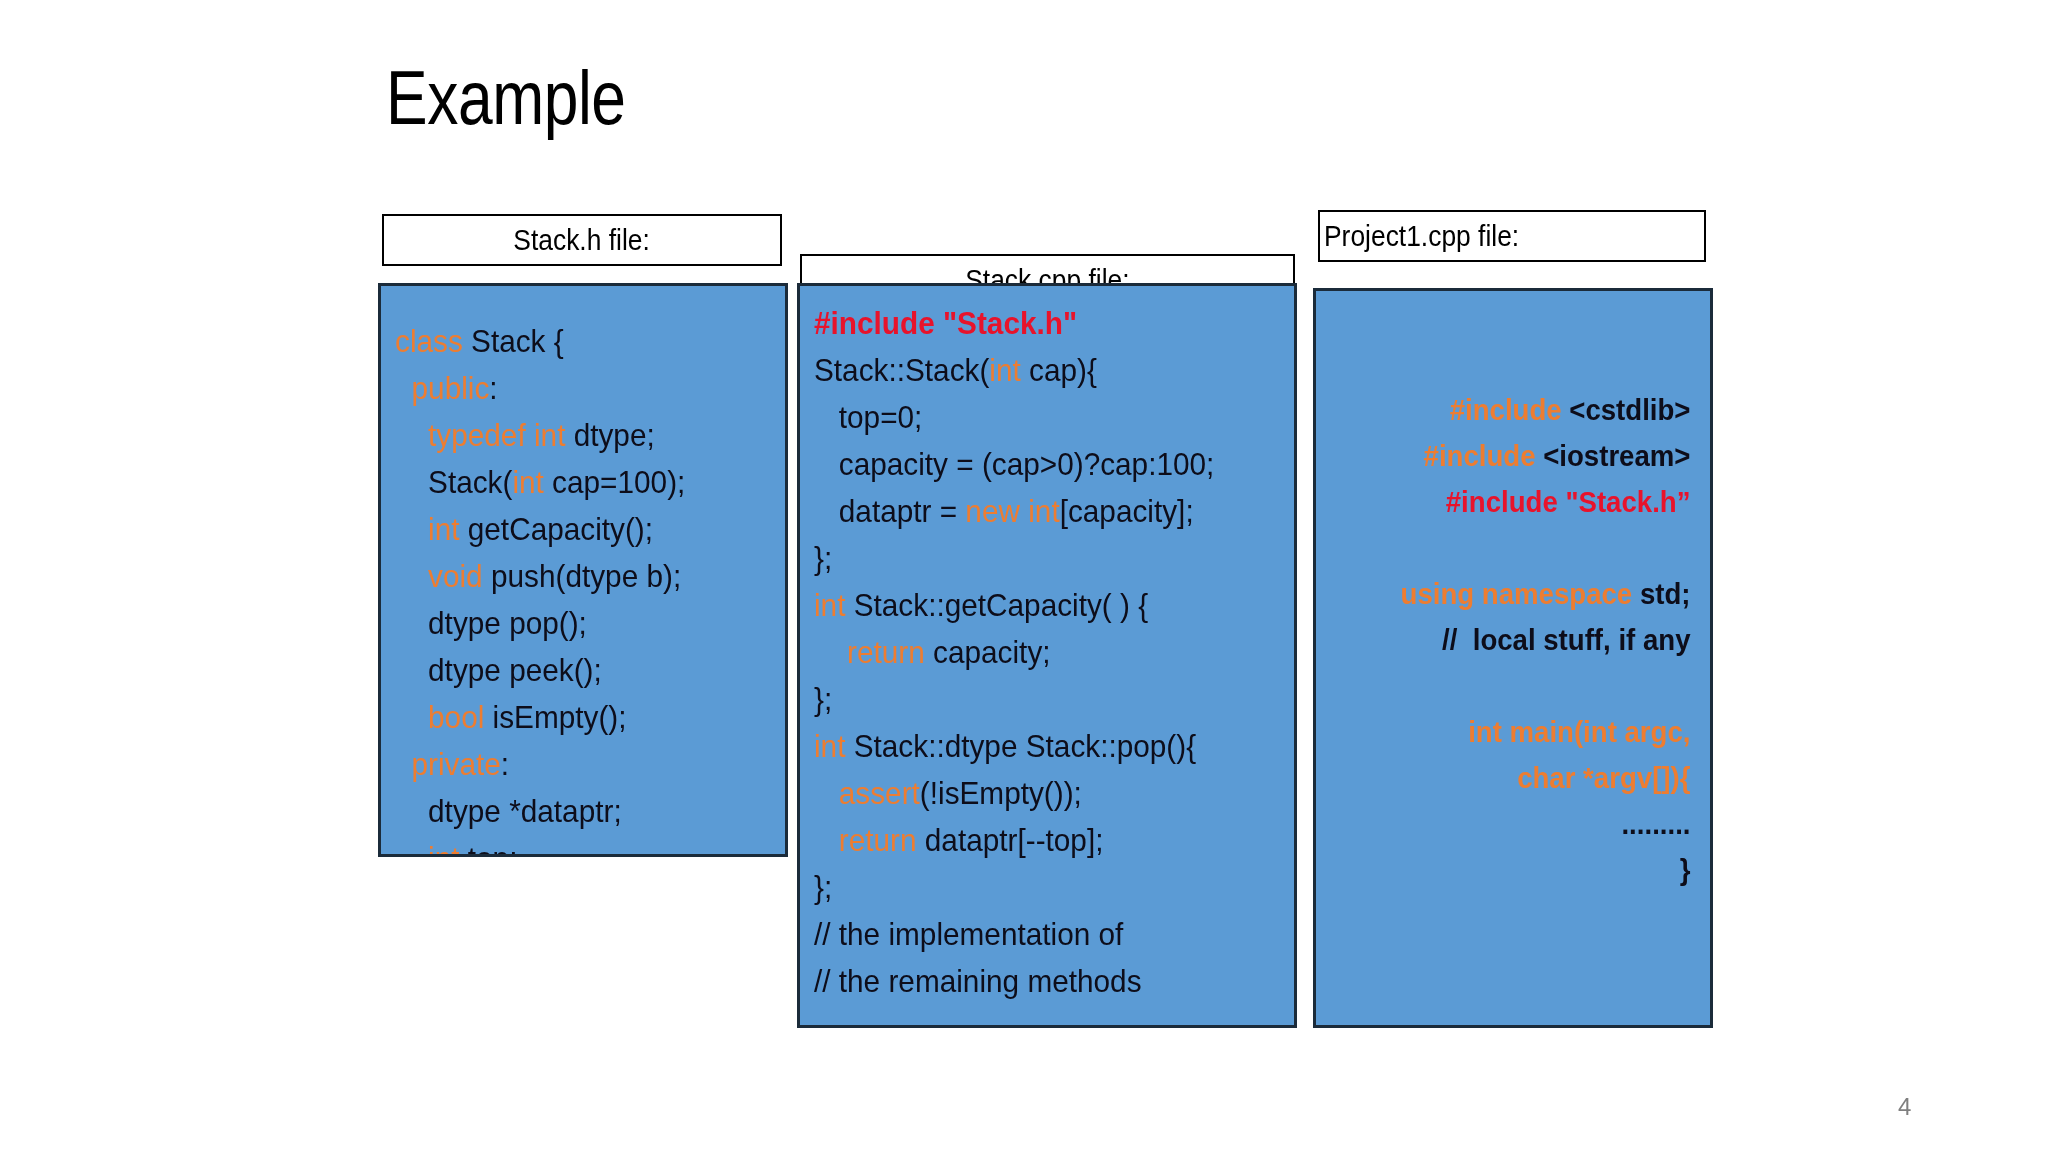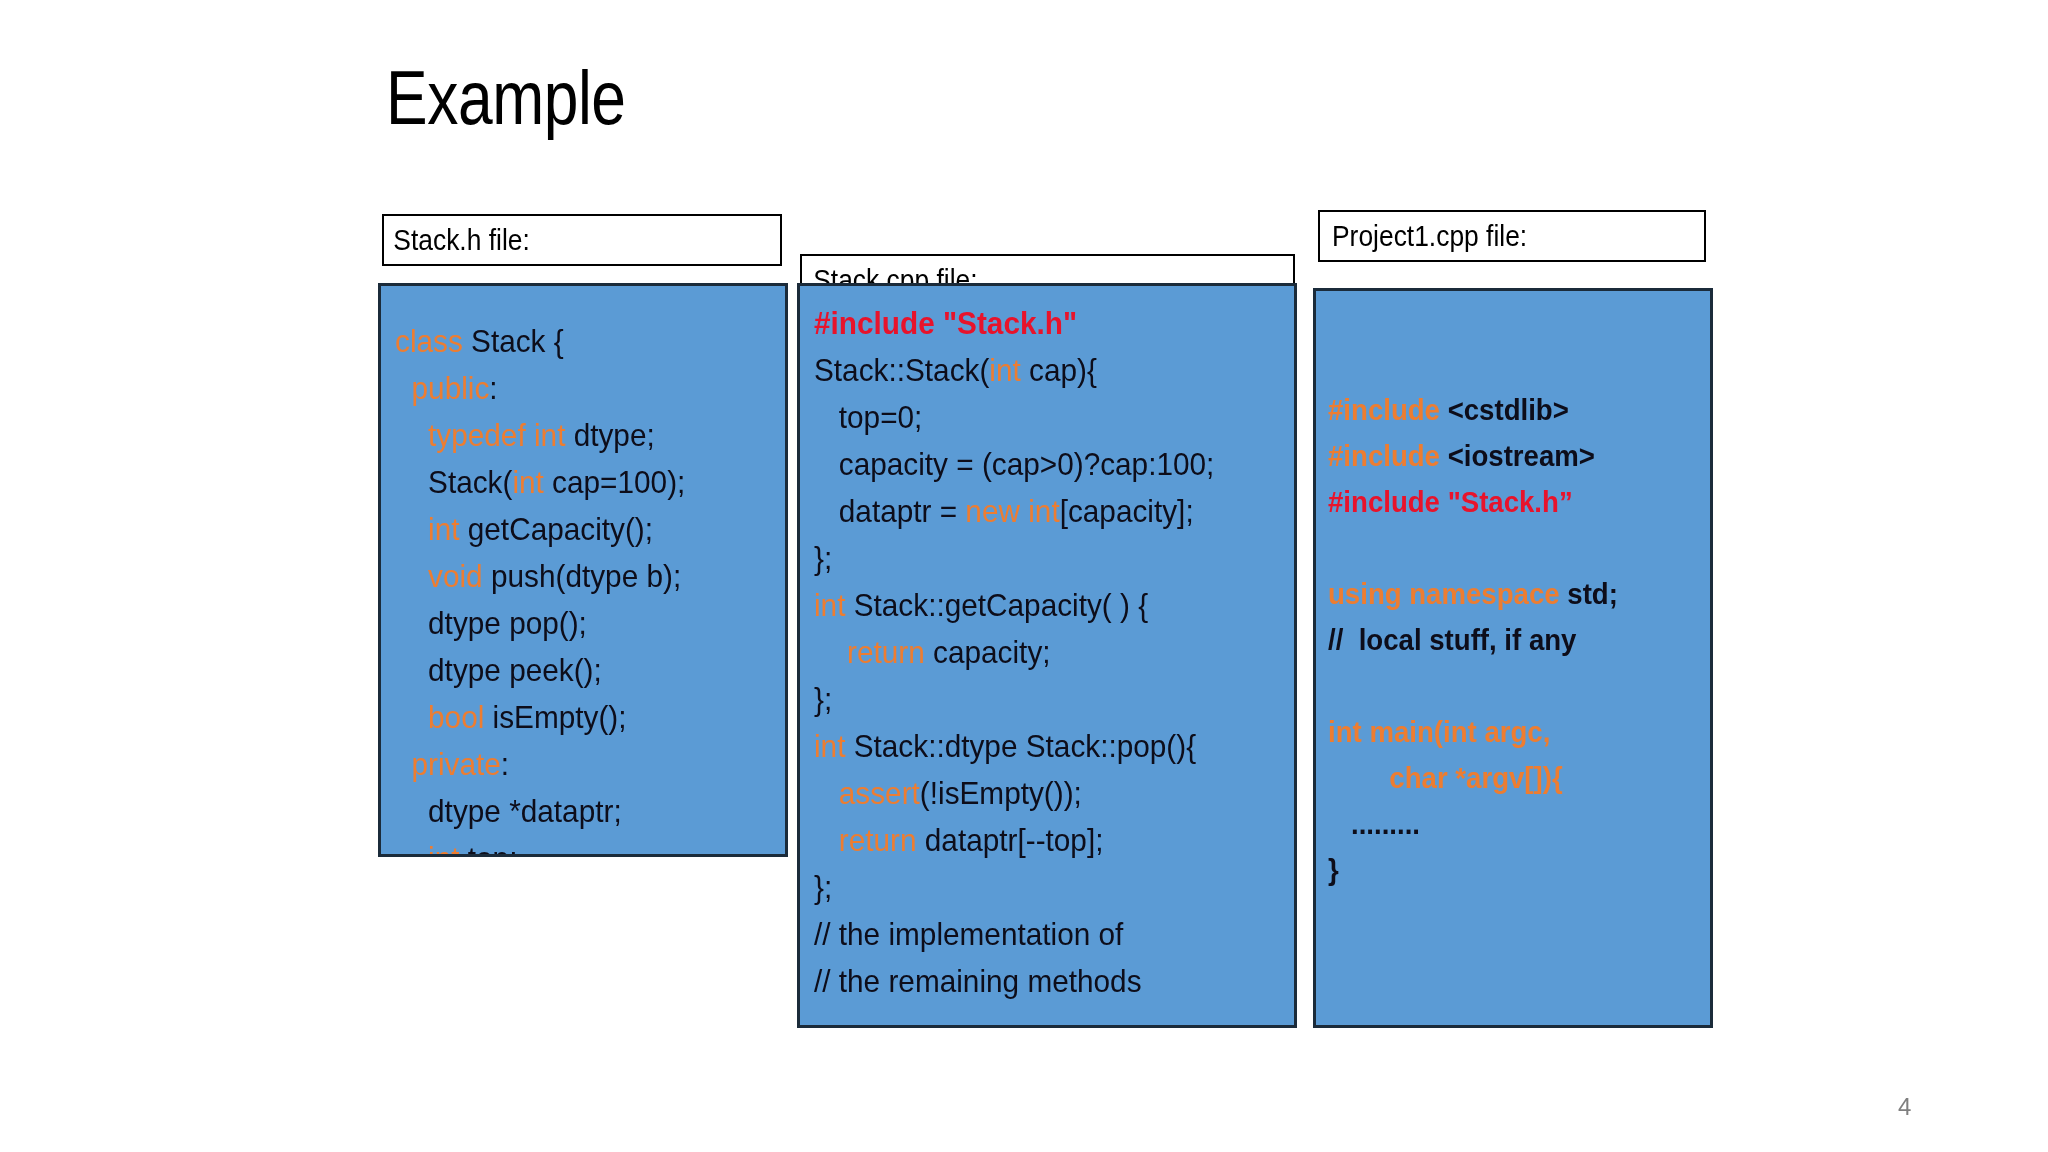--- a/index.html
+++ b/index.html
@@ -41,39 +41,39 @@
     align-items: center;
     height: 52px;
   }
   .hdr-label {
     font-size: 30px;
     color: #000000;
     white-space: nowrap;
     transform: scaleX(0.88);
     transform-origin: center center;
   }
-  .hdr-center { }
-  .hdr-left   { justify-content: flex-start; padding-left: 12px; }
+  .hdr-center { justify-content: center; }
+  .hdr-left   { justify-content: flex-start; padding-left: 4px; }
   .hdr-left .hdr-label { transform-origin: left center; }
 
   #hdr-box-1 { left: 382px;  top: 214px; width: 400px; }
   #hdr-box-2 { left: 800px;  top: 214px; width: 495px; margin-top: 40px; }
   #hdr-box-3 { left: 1318px; top: 210px; width: 388px; }
 
   
   .code-panel {
     position: absolute;
     background: #5B9BD5;
     border: 3px solid #1B2B3A;
     box-sizing: border-box;
     overflow: hidden;
   }
   #panel-stack-h    { left: 378px;  top: 283px; width: 410px;  height: 574px; }
   #panel-stack-cpp  { left: 797px;  top: 283px; width: 500px;  height: 745px; }
-  #panel-project1   { left: 1313px; top: 288px; width: 400px;  height: 740px; }
+  #panel-project1   { left: 1313px; top: 288px; width: 400px;  height: 740px; text-align: right; }
 
   .code-lines {
     position: absolute;
     left: 0;
     top: 0;
     width: 100%;
   }
 
   
   .typeA .code-line {

